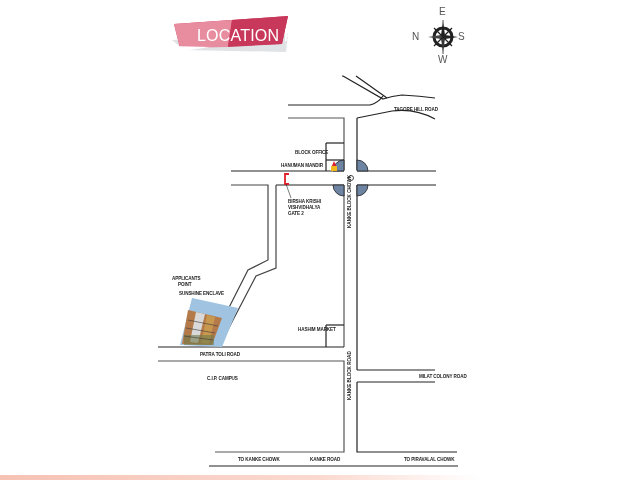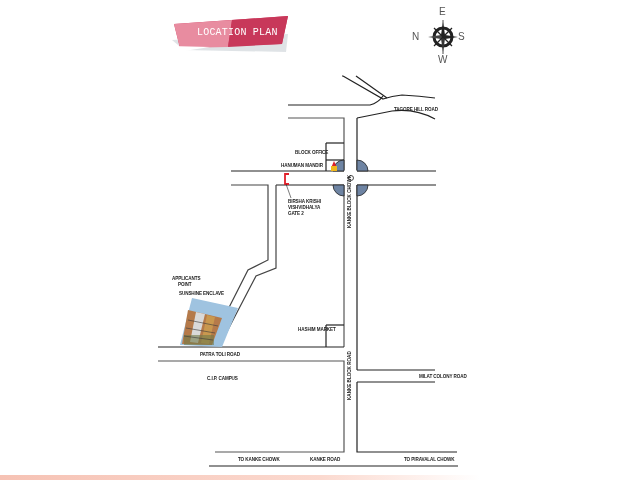--- a/index.html
+++ b/index.html
@@ -1,18 +1,18 @@
 <!DOCTYPE html>
 <html><head>
 <meta charset="utf-8">
 <style>
   html, body { margin:0; padding:0; background:#ffffff; }
   body { width:640px; height:480px; position:relative; overflow:hidden; font-family:"Liberation Sans", sans-serif; }
   .banner { position:absolute; left:170px; top:10px; width:120px; height:42px; }
-  .banner-text { position:absolute; left:197px; top:27px; font-size:10px; color:#ffffff; letter-spacing:0.2px; font-family:Liberation Mono, monospace; }
+  .banner-text { position:absolute; left:197px; top:27px; font-size:16px; color:#ffffff; letter-spacing:0.2px; font-family:Liberation Sans, sans-serif; }
   .compass { position:absolute; left:420px; top:8px; width:46px; height:56px; }
   .map { position:absolute; left:0; top:0; width:640px; height:480px; }
   .lbl { position:absolute; font-size:4.6px; font-weight:bold; color:#222; letter-spacing:-0.1px; white-space:nowrap; font-family:"Liberation Sans", sans-serif; }
   .vlbl { position:absolute; font-size:4.6px; font-weight:bold; color:#222; white-space:nowrap; transform:rotate(-90deg); transform-origin:left top; font-family:"Liberation Sans", sans-serif; }
   .footer-bar { position:absolute; left:0; top:475px; width:640px; height:5px; background:linear-gradient(to right, #f6c2b4 0%, #fbd9cf 50%, #ffffff 75%); }
 </style>
 </head>
 <body>
 
 <svg class="banner" viewBox="0 0 120 42">

